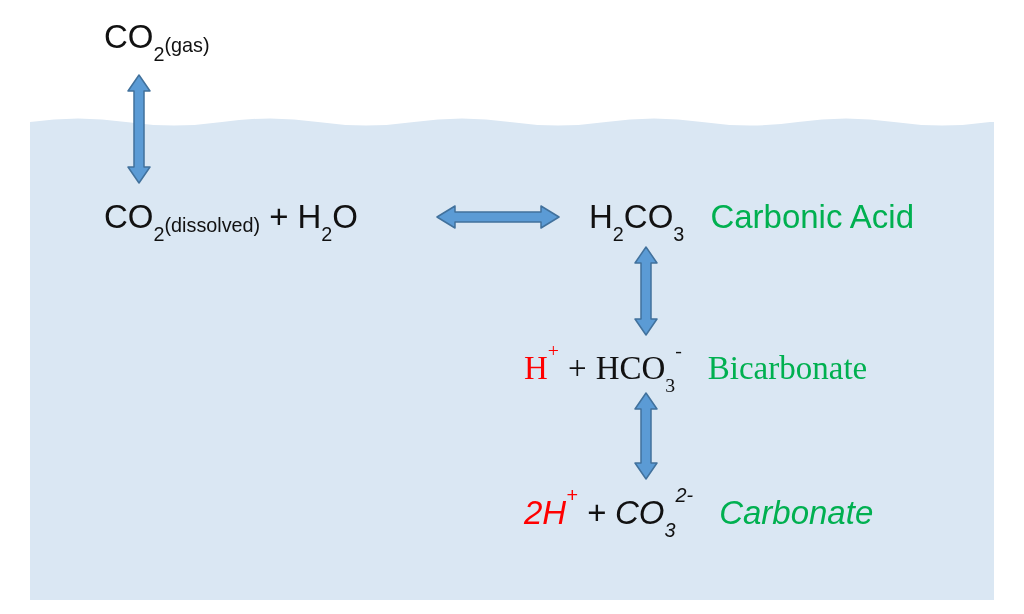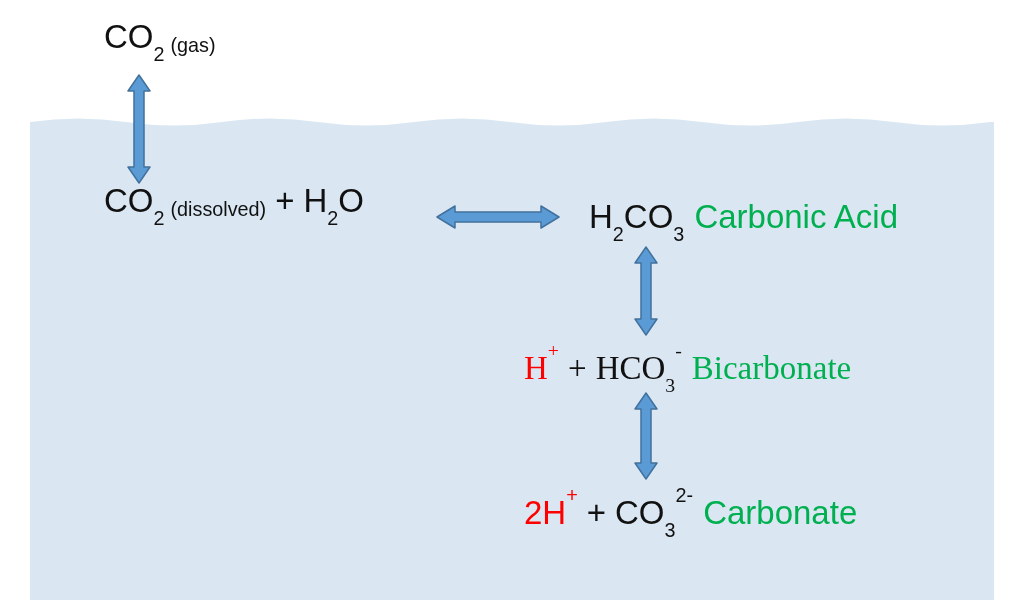--- a/index.html
+++ b/index.html
@@ -41,30 +41,30 @@
     stroke-linejoin: round;
   }
   .formula-row {
     position: absolute;
     font-size: 33px;
     white-space: nowrap;
     line-height: 1.25;
   }
   sub.chem { font-size: 0.6em; position: relative; top: 0.25em; line-height: 0; }
   sup.chem { font-size: 0.6em; position: relative; top: -0.5em; line-height: 0; }
-  .note { font-size: 0.6em; position: relative; top: 0.2em; margin-left: 6px; }
+  .note { font-size: 0.6em; position: relative; top: 0.2em; }
   .plus { margin: 0 9px; }
   .red { color: var(--acid-red); }
-  .species-label { color: var(--label-green); margin-left: 10px; }
+  .species-label { color: var(--label-green); margin-left: 26px; }
 
   .row-co2gas   { left: 104px; top: 16px;  }
-  .row-dissolved{ left: 104px; top: 180px; }
+  .row-dissolved{ left: 104px; top: 196px; }
   .row-carbonic { left: 589px; top: 196px; }
   .row-bicarb   { left: 524px; top: 348px; font-family: Liberation Serif, serif; }
-  .row-carbonate{ left: 524px; top: 492px; }
+  .row-carbonate{ left: 524px; top: 492px; font-style: italic; }
 
   .arrow-gas { left: 127px; top: 74px;  }
   .arrow-eq  { left: 436px; top: 204px; }
   .arrow-d1  { left: 634px; top: 246px; }
   .arrow-d2  { left: 634px; top: 392px; }
 </style>
 </head>
 <body>
 
 <div class="canvas">

